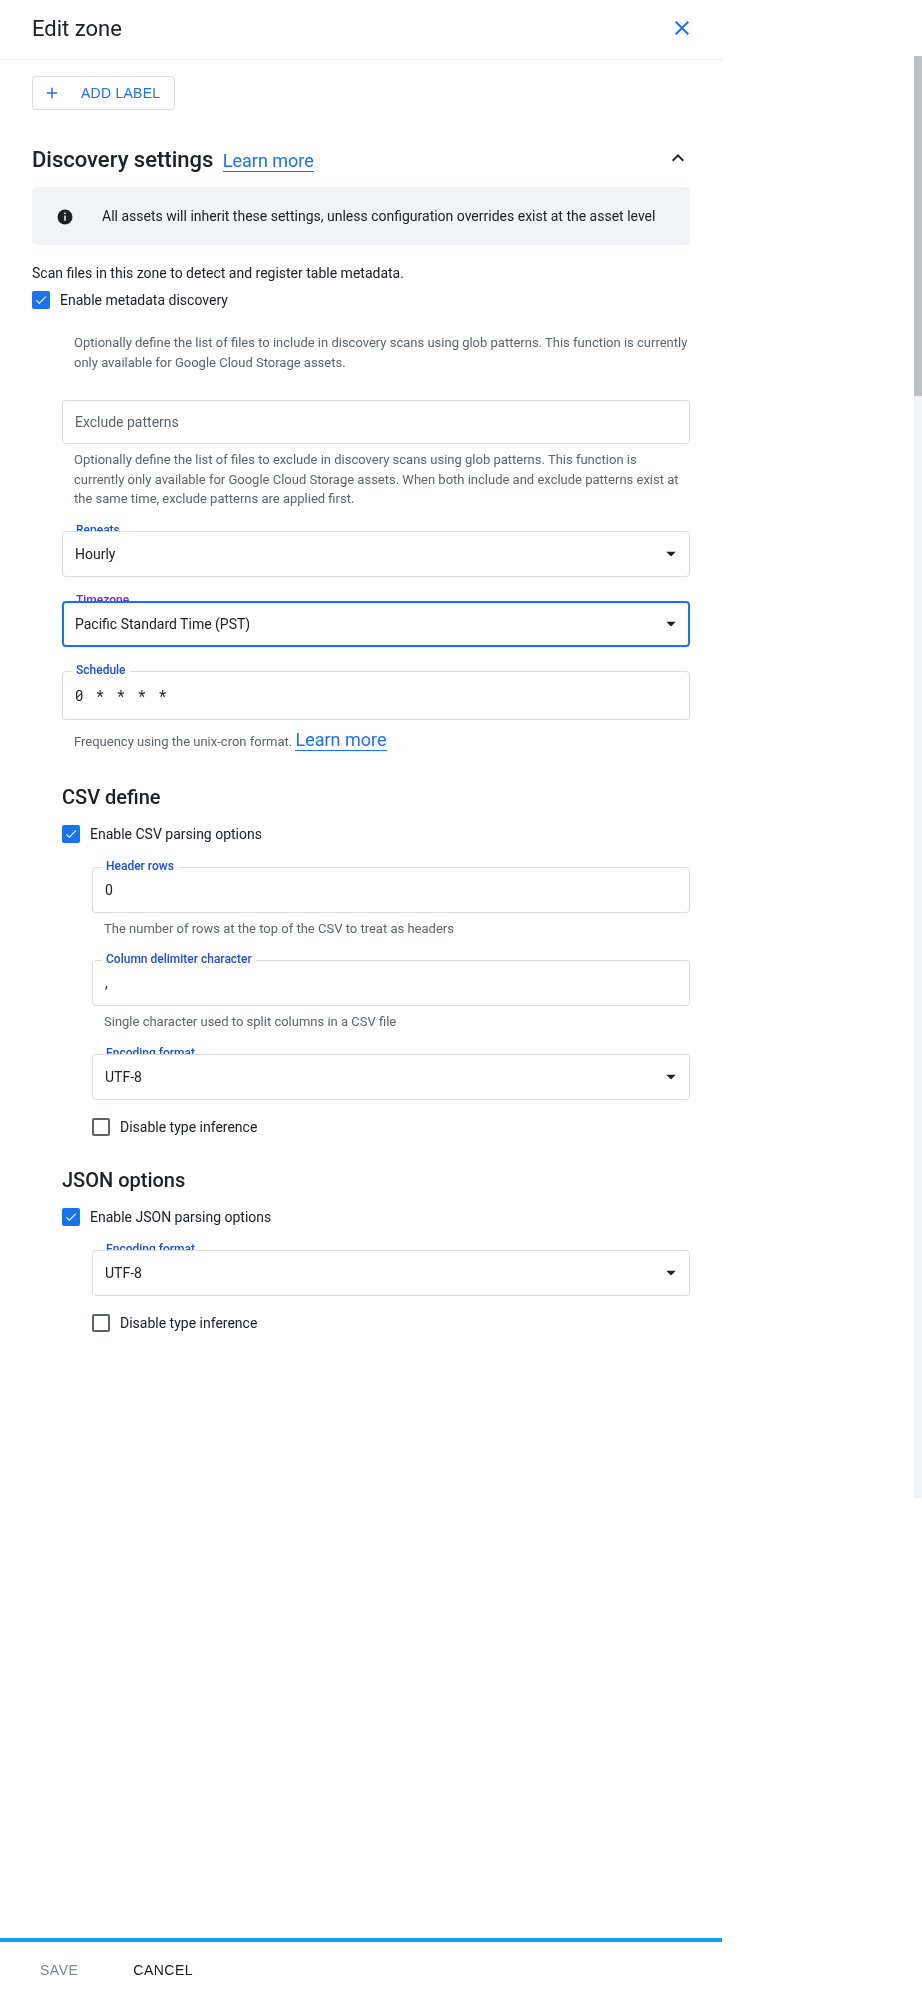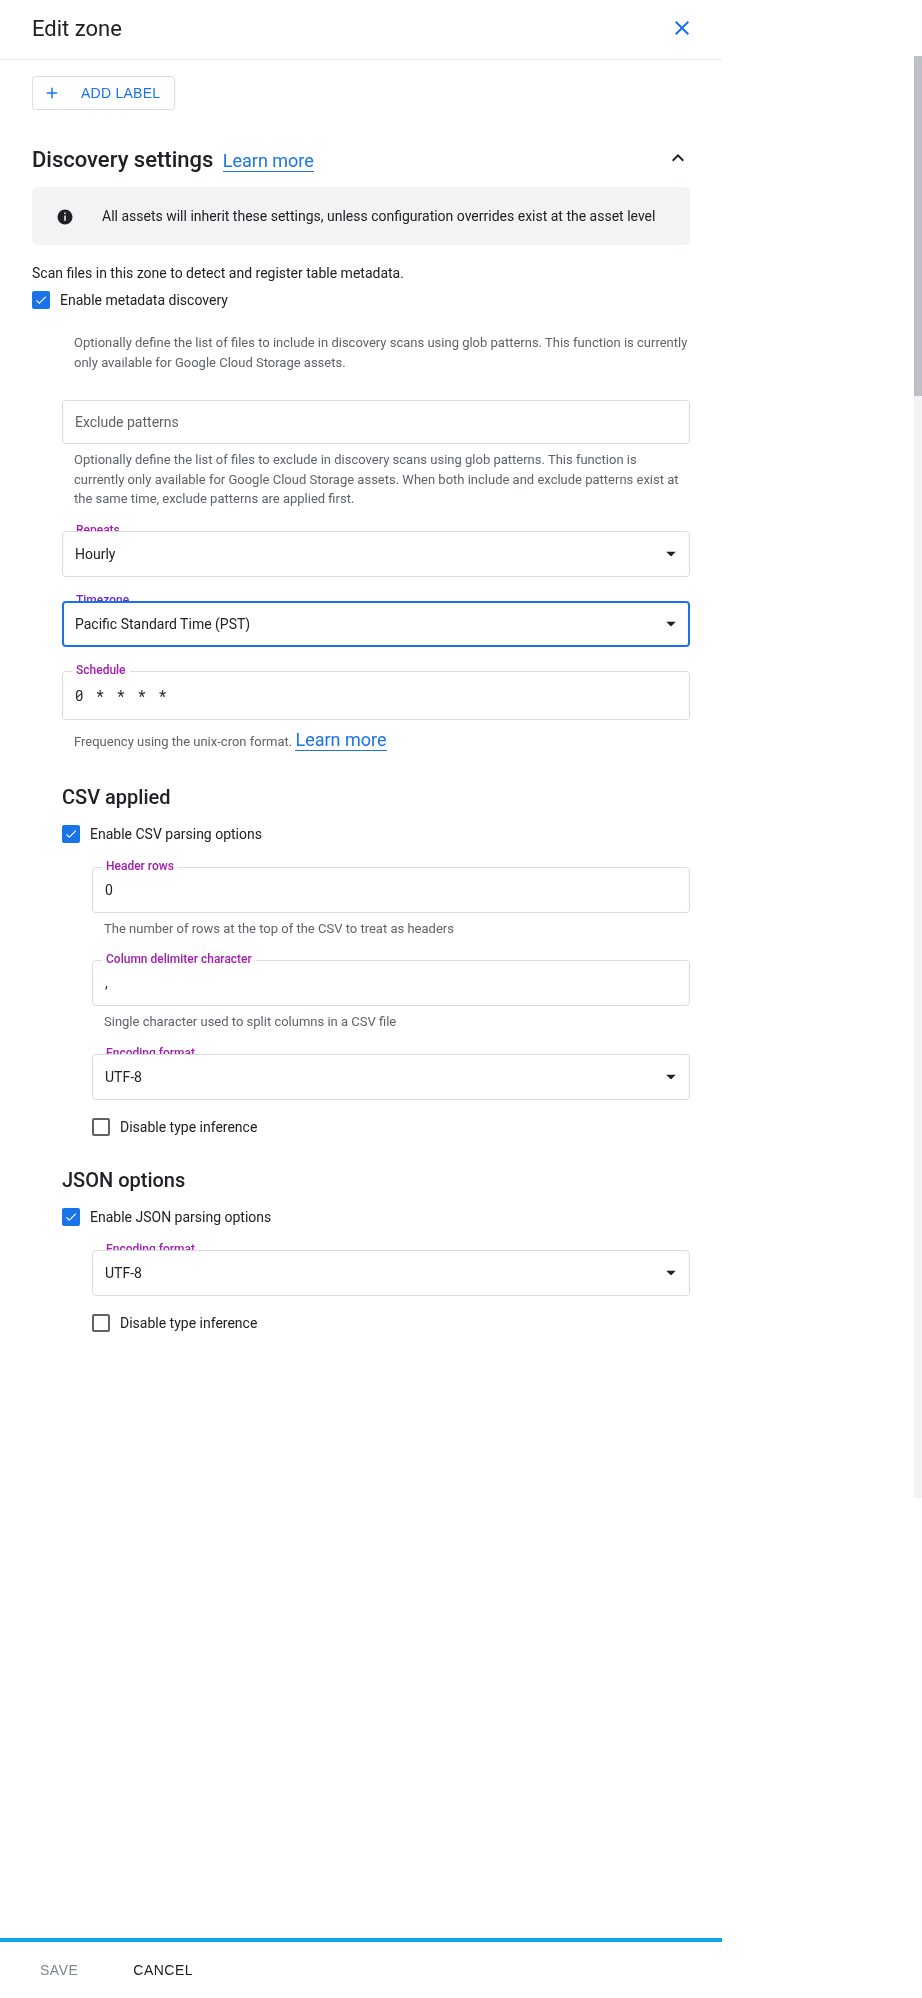--- a/index.html
+++ b/index.html
@@ -149,21 +149,21 @@
   position: relative;
   margin-top: 12px;
 }
 .outlined-label {
   position: absolute;
   top: -8px;
   left: 10px;
   background: #fff;
   padding: 0 4px;
   font-size: 12px;
-  color: #a21caf;
+  color: #1d4ed8;
   font-weight: 500;
 }
 .outlined-label.blue { color: #6d28d9; }
 .outlined-input {
   width: 100%;
   border: 1px solid #dadce0;
   border-radius: 4px;
   padding: 14px 12px;
   font-size: 14px;
   font-family: inherit;
@@ -320,21 +320,21 @@
     </div>
 
     <div class="outlined-field field-group" style="margin-top:24px;">
       <span class="outlined-label">Schedule</span>
       <input class="outlined-input mono" value="0 * * * *" style="">
       <div class="helper">
         <span>Frequency using the unix-cron format. </span><a class="learn-more">Learn more</a>
       </div>
     </div>
 
-    <div class="subsection-title">CSV applied</div>
+    <div class="subsection-title">CSV define</div>
 
     <div class="checkbox-row">
       <div class="checkbox checked">
         <svg class="check-svg" viewBox="0 0 24 24">
             <path fill="#fff" d="M9 16.17L4.83 12l-1.42 1.41L9 19 21 7l-1.41-1.41z"></path>
           </svg>
       </div>
       <span class="checkbox-label">Enable CSV parsing options</span>
     </div>
 

